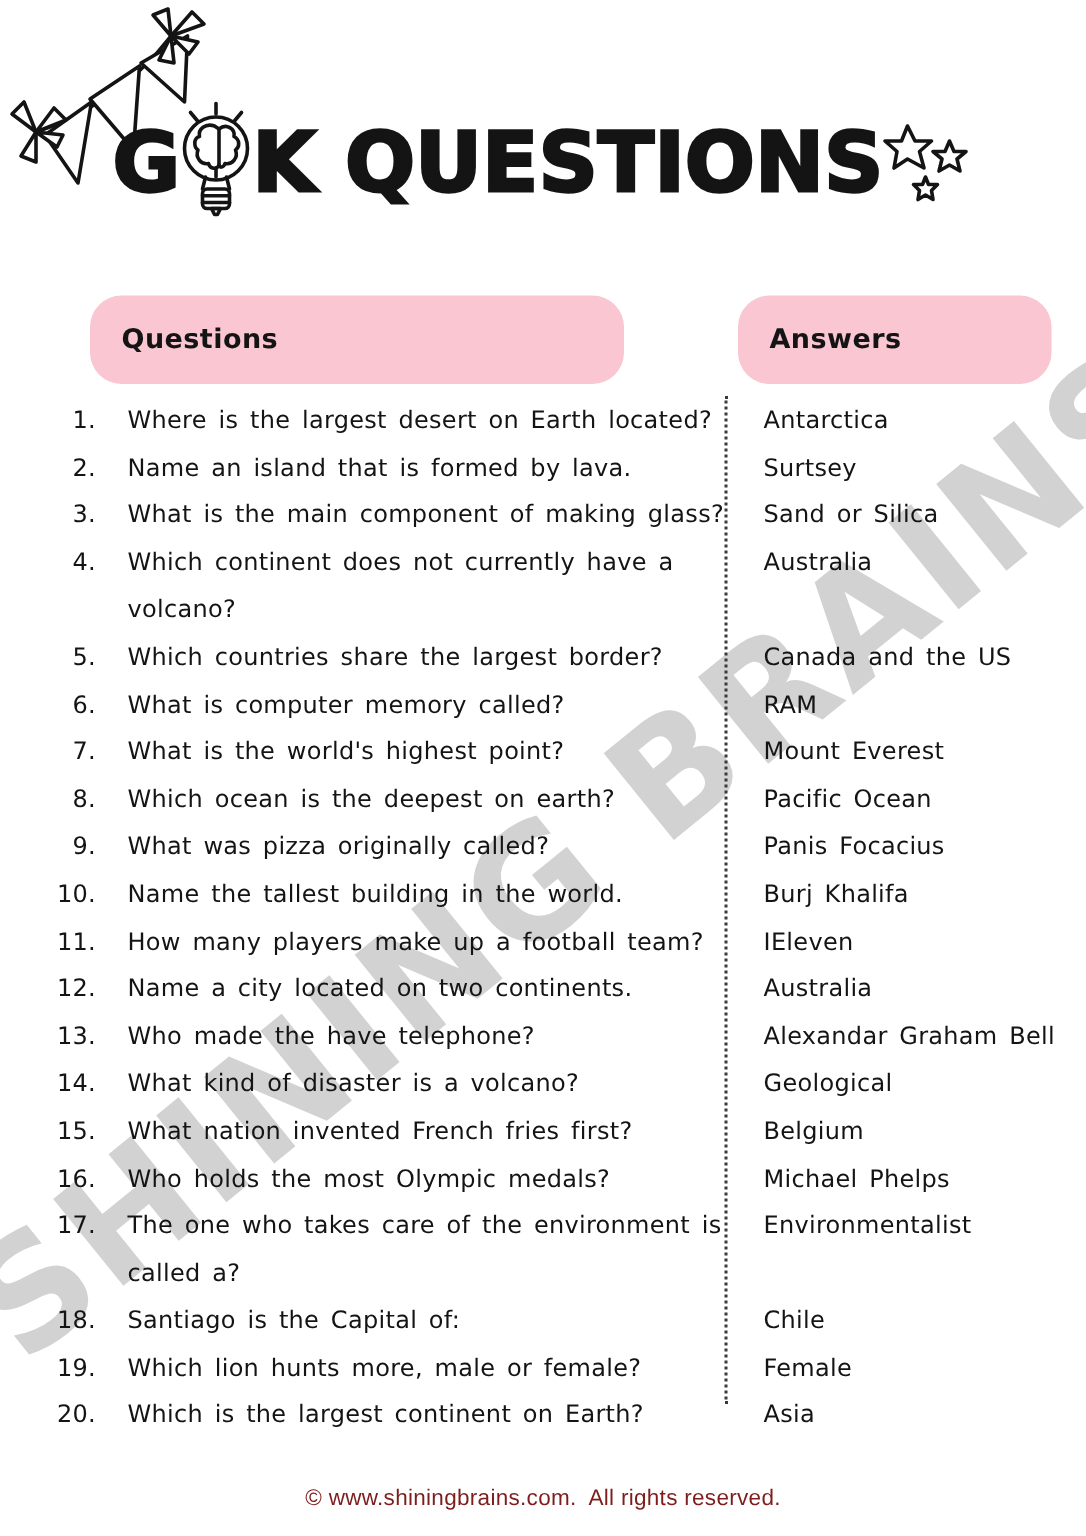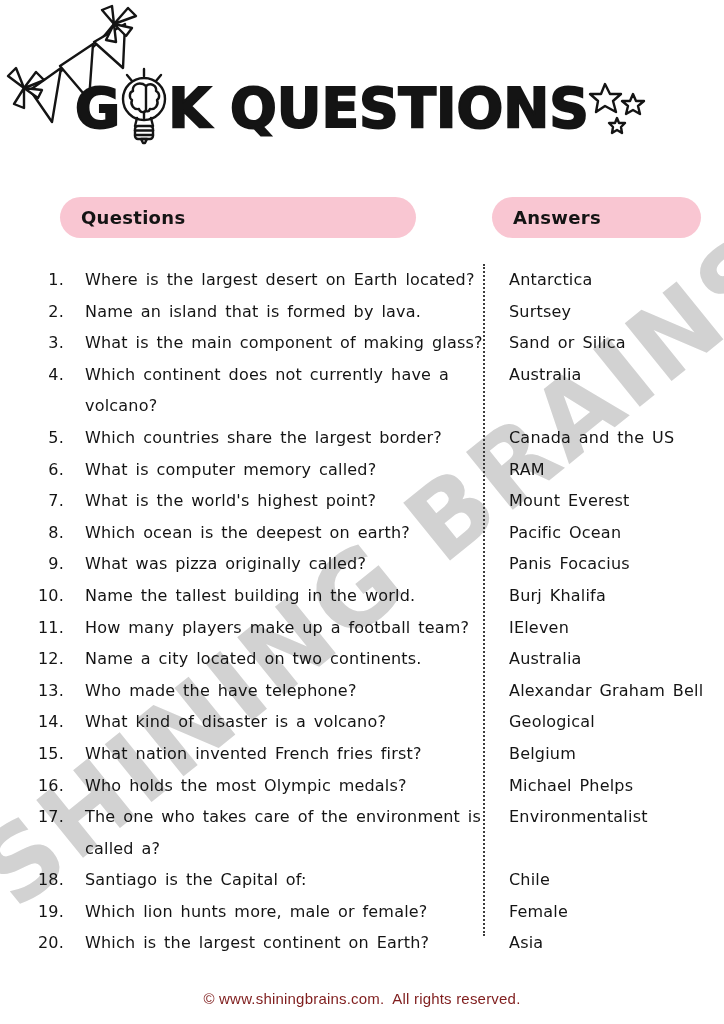--- a/index.html
+++ b/index.html
@@ -22,21 +22,21 @@
   .title-text{
     font-size:55px;font-weight:bold;letter-spacing:0px;
     -webkit-text-stroke:2px var(--ink,#141414);
     white-space:pre;
   }
   .bulb{width:54px;height:80px;margin:0 -3px 4px -3px;}
   .stars{width:62px;height:78px;margin-left:-2px;margin-top:-6px;}
   
   .pills{position:absolute;top:197px;left:0;right:0;height:41px;z-index:2;}
   .pill{
-    position:absolute;top:0;height:41px;border-radius:21px;
+    position:absolute;top:0;height:59px;border-radius:21px;
     background:var(--pink,#F9C6D2);
     display:flex;align-items:center;
     font-size:18px;font-weight:bold;letter-spacing:.3px;
     padding-left:21px;box-sizing:border-box;
   }
   .pill.questions{left:60px;width:356px;}
   .pill.answers{left:492px;width:209px;}
   
   .watermark{
     position:absolute;left:382px;top:570px;

